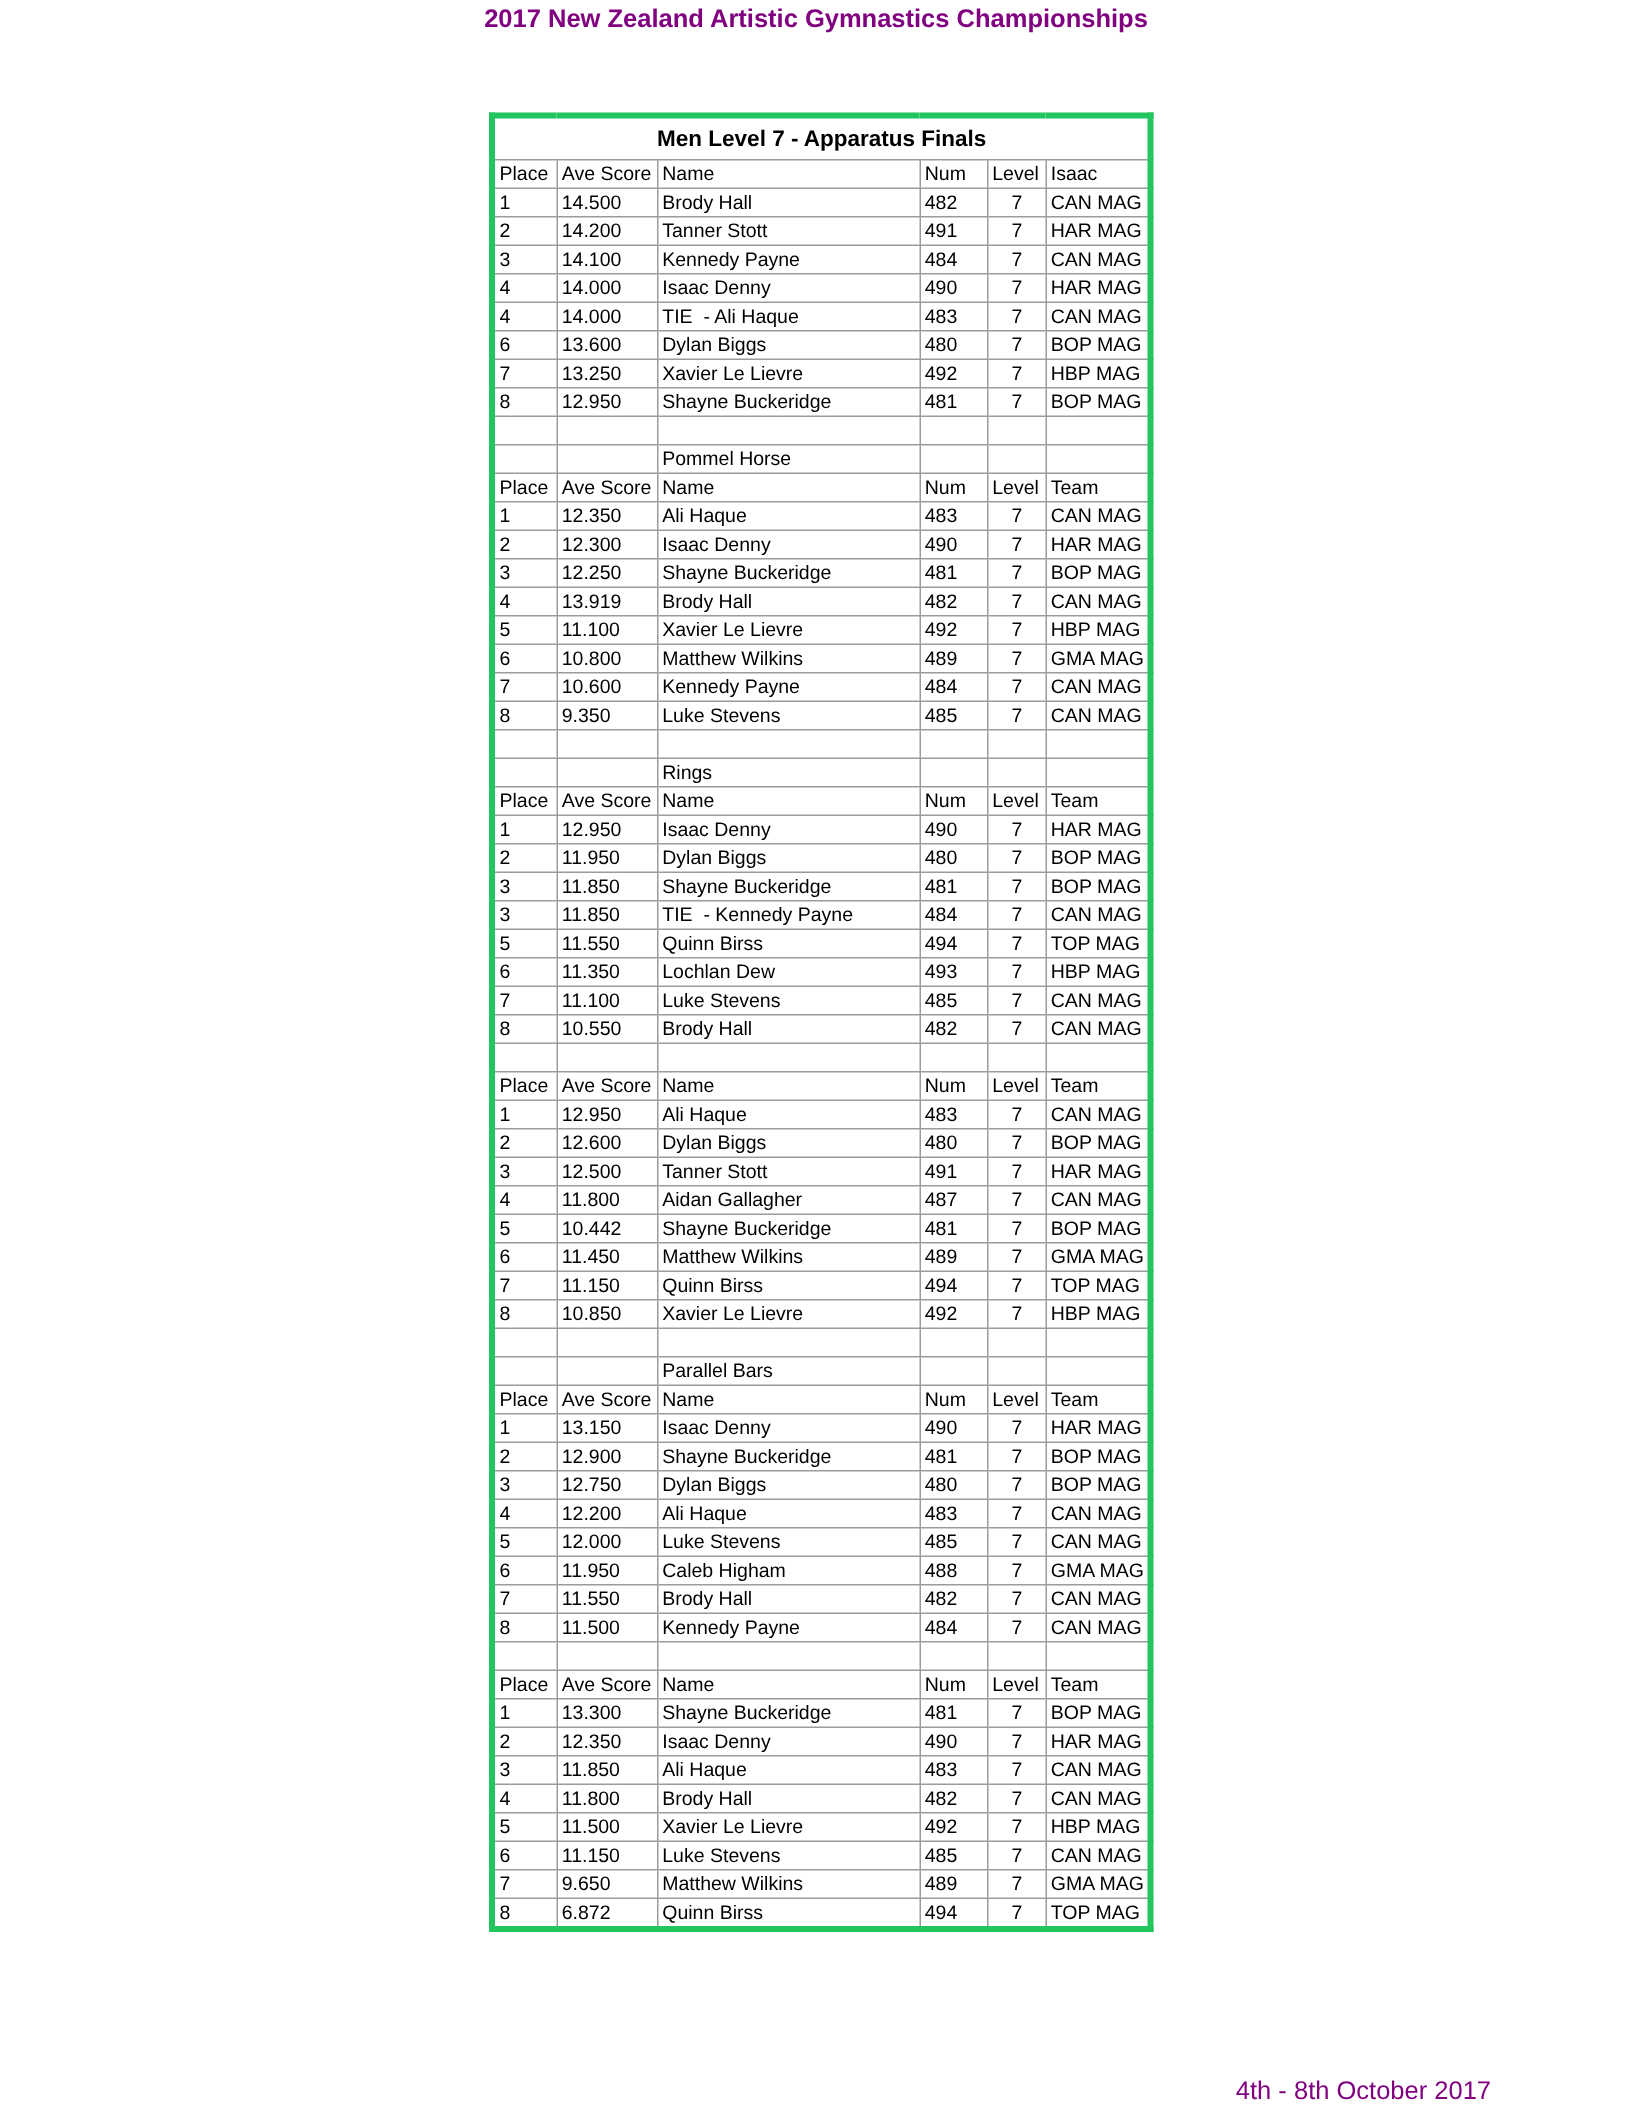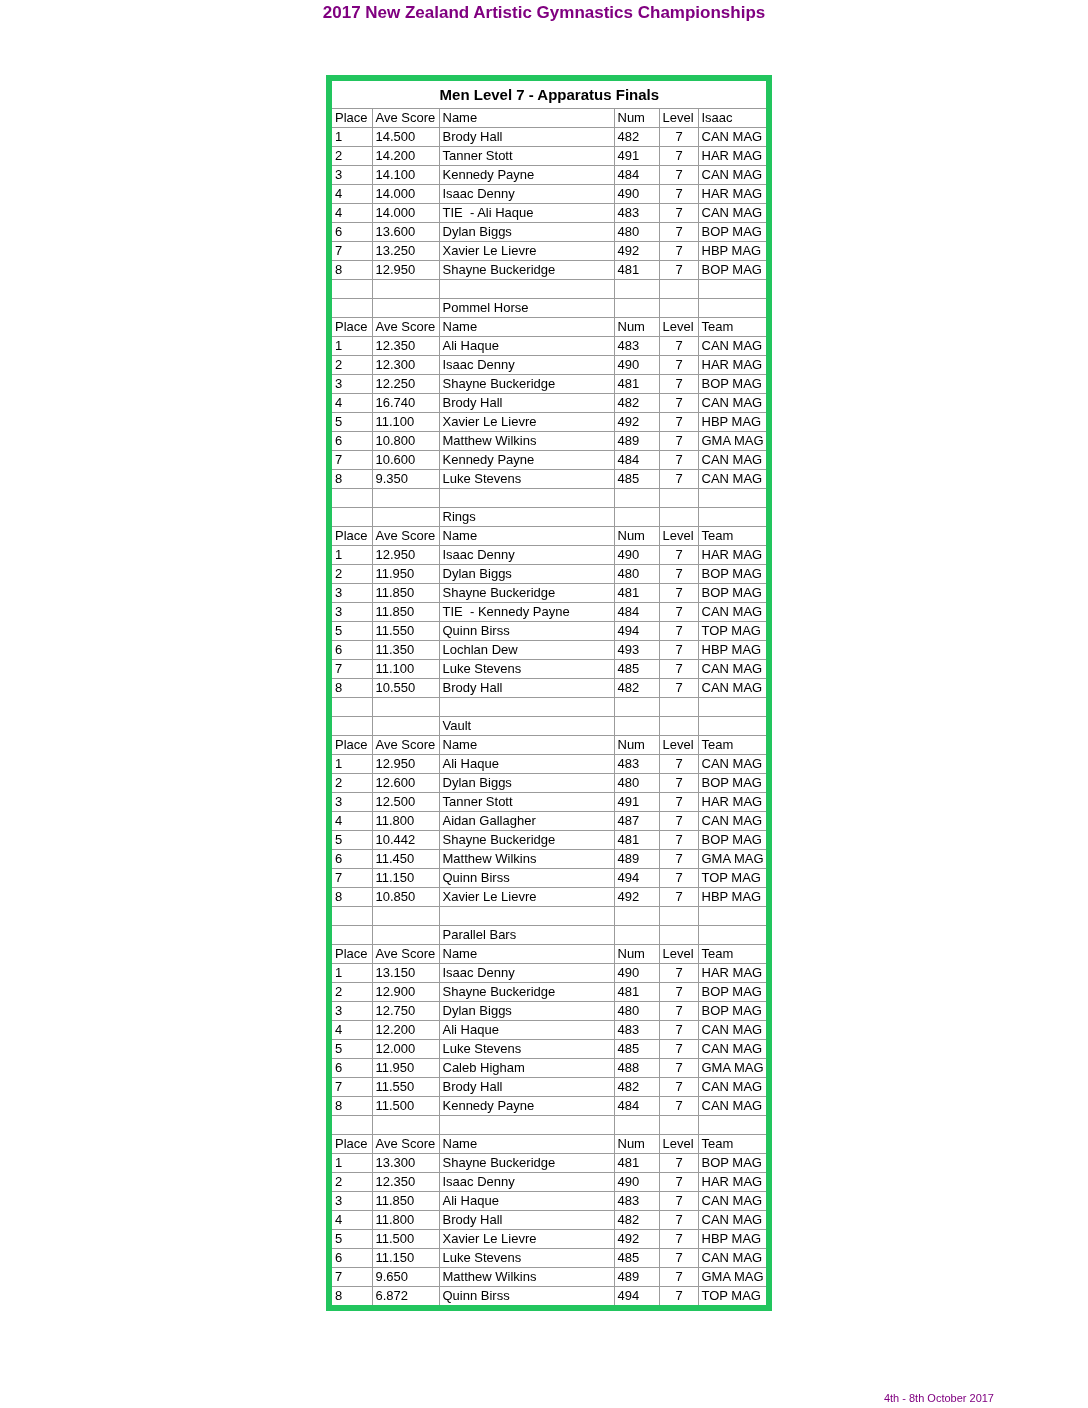--- a/index.html
+++ b/index.html
@@ -27,21 +27,21 @@
     font-size: 17px;
     font-weight: bold;
     letter-spacing: 0px;
   }
   table.results {
     position: absolute;
     top: 75px;
     left: 326px;
     border-collapse: collapse;
     table-layout: fixed;
-    border: 6px solid #22c55e;
+    border: 4px solid #22c55e;
   }
   table.results td {
     border: 1px solid #9b9b9b;
     height: 18px;
     font-size: 13px;
     line-height: 16px;
     padding: 0 2px 0 3px;
     white-space: pre;
     overflow: hidden;
     vertical-align: middle;
@@ -51,21 +51,21 @@
     font-size: 15px;
     font-weight: bold;
     text-align: center;
     white-space: normal;
   }
   table.results td.c4 { text-align: center; }
   .footer {
     position: absolute;
     right: 94px;
     bottom: 4px;
-    font-size: 11px;
+    font-size: 17px;
     text-align: right;
   }
 </style>
 </head>
 <body>
 
 <div class="page">
 
   <div class="doc-title" style="color: rgb(128, 0, 128);">2017 New Zealand Artistic Gymnastics Championships</div>
 
@@ -197,21 +197,21 @@
         <tr>
           <td class="c0">3</td>
           <td class="c1">12.250</td>
           <td class="c2">Shayne Buckeridge</td>
           <td class="c3">481</td>
           <td class="c4">7</td>
           <td class="c5">BOP MAG</td>
         </tr>
         <tr>
           <td class="c0">4</td>
-          <td class="c1">16.740</td>
+          <td class="c1">13.919</td>
           <td class="c2">Brody Hall</td>
           <td class="c3">482</td>
           <td class="c4">7</td>
           <td class="c5">CAN MAG</td>
         </tr>
         <tr>
           <td class="c0">5</td>
           <td class="c1">11.100</td>
           <td class="c2">Xavier Le Lievre</td>
           <td class="c3">492</td>
@@ -327,28 +327,20 @@
           <td class="c1">10.550</td>
           <td class="c2">Brody Hall</td>
           <td class="c3">482</td>
           <td class="c4">7</td>
           <td class="c5">CAN MAG</td>
         </tr>
         <tr>
           <td class="c0"></td>
           <td class="c1"></td>
           <td class="c2"></td>
-          <td class="c3"></td>
-          <td class="c4"></td>
-          <td class="c5"></td>
-        </tr>
-        <tr>
-          <td class="c0"></td>
-          <td class="c1"></td>
-          <td class="c2">Vault</td>
           <td class="c3"></td>
           <td class="c4"></td>
           <td class="c5"></td>
         </tr>
         <tr>
           <td class="c0">Place</td>
           <td class="c1">Ave Score</td>
           <td class="c2">Name</td>
           <td class="c3">Num</td>
           <td class="c4h">Level</td>

